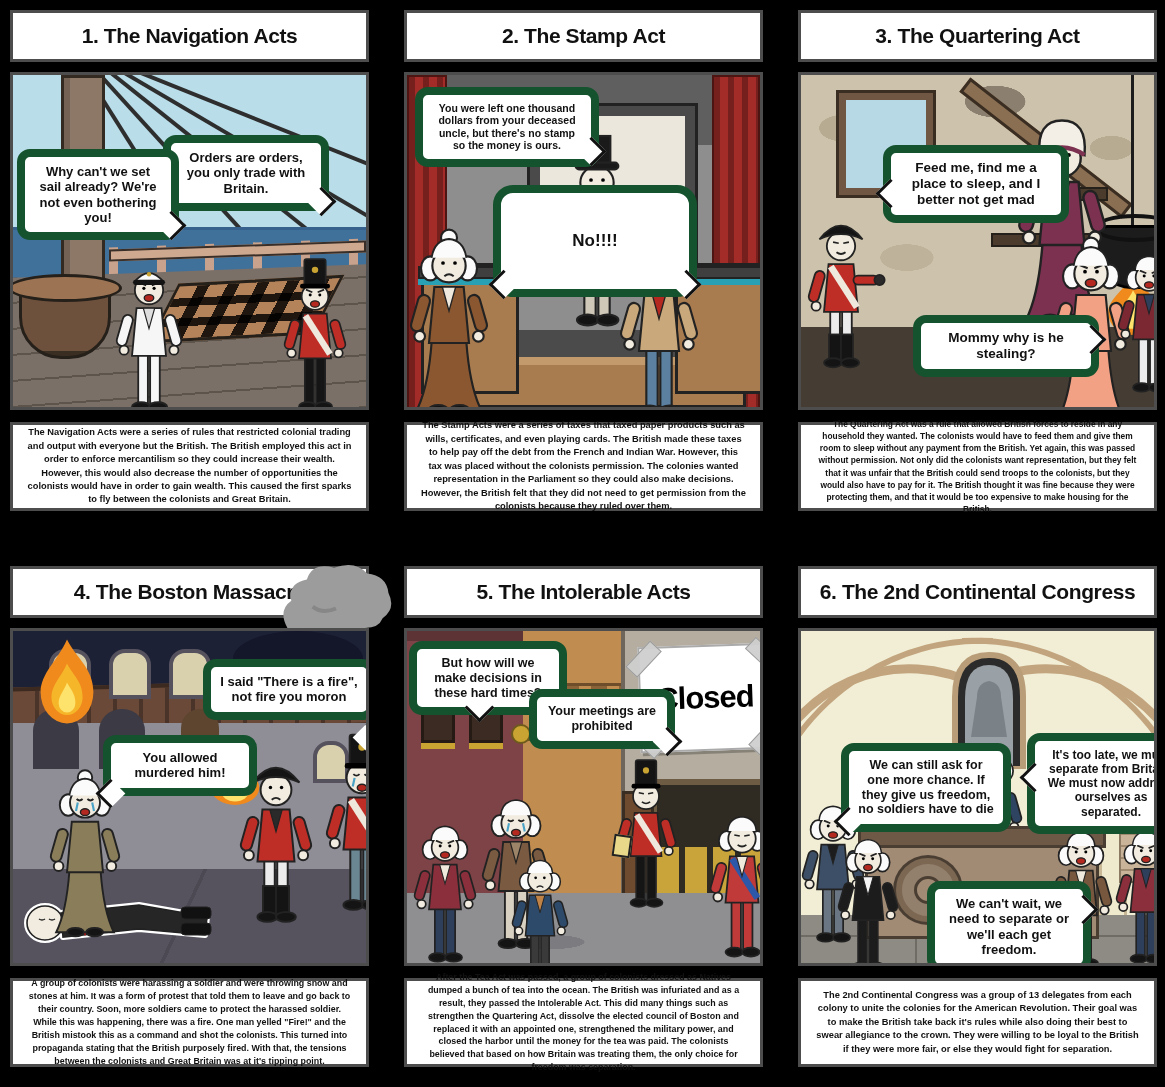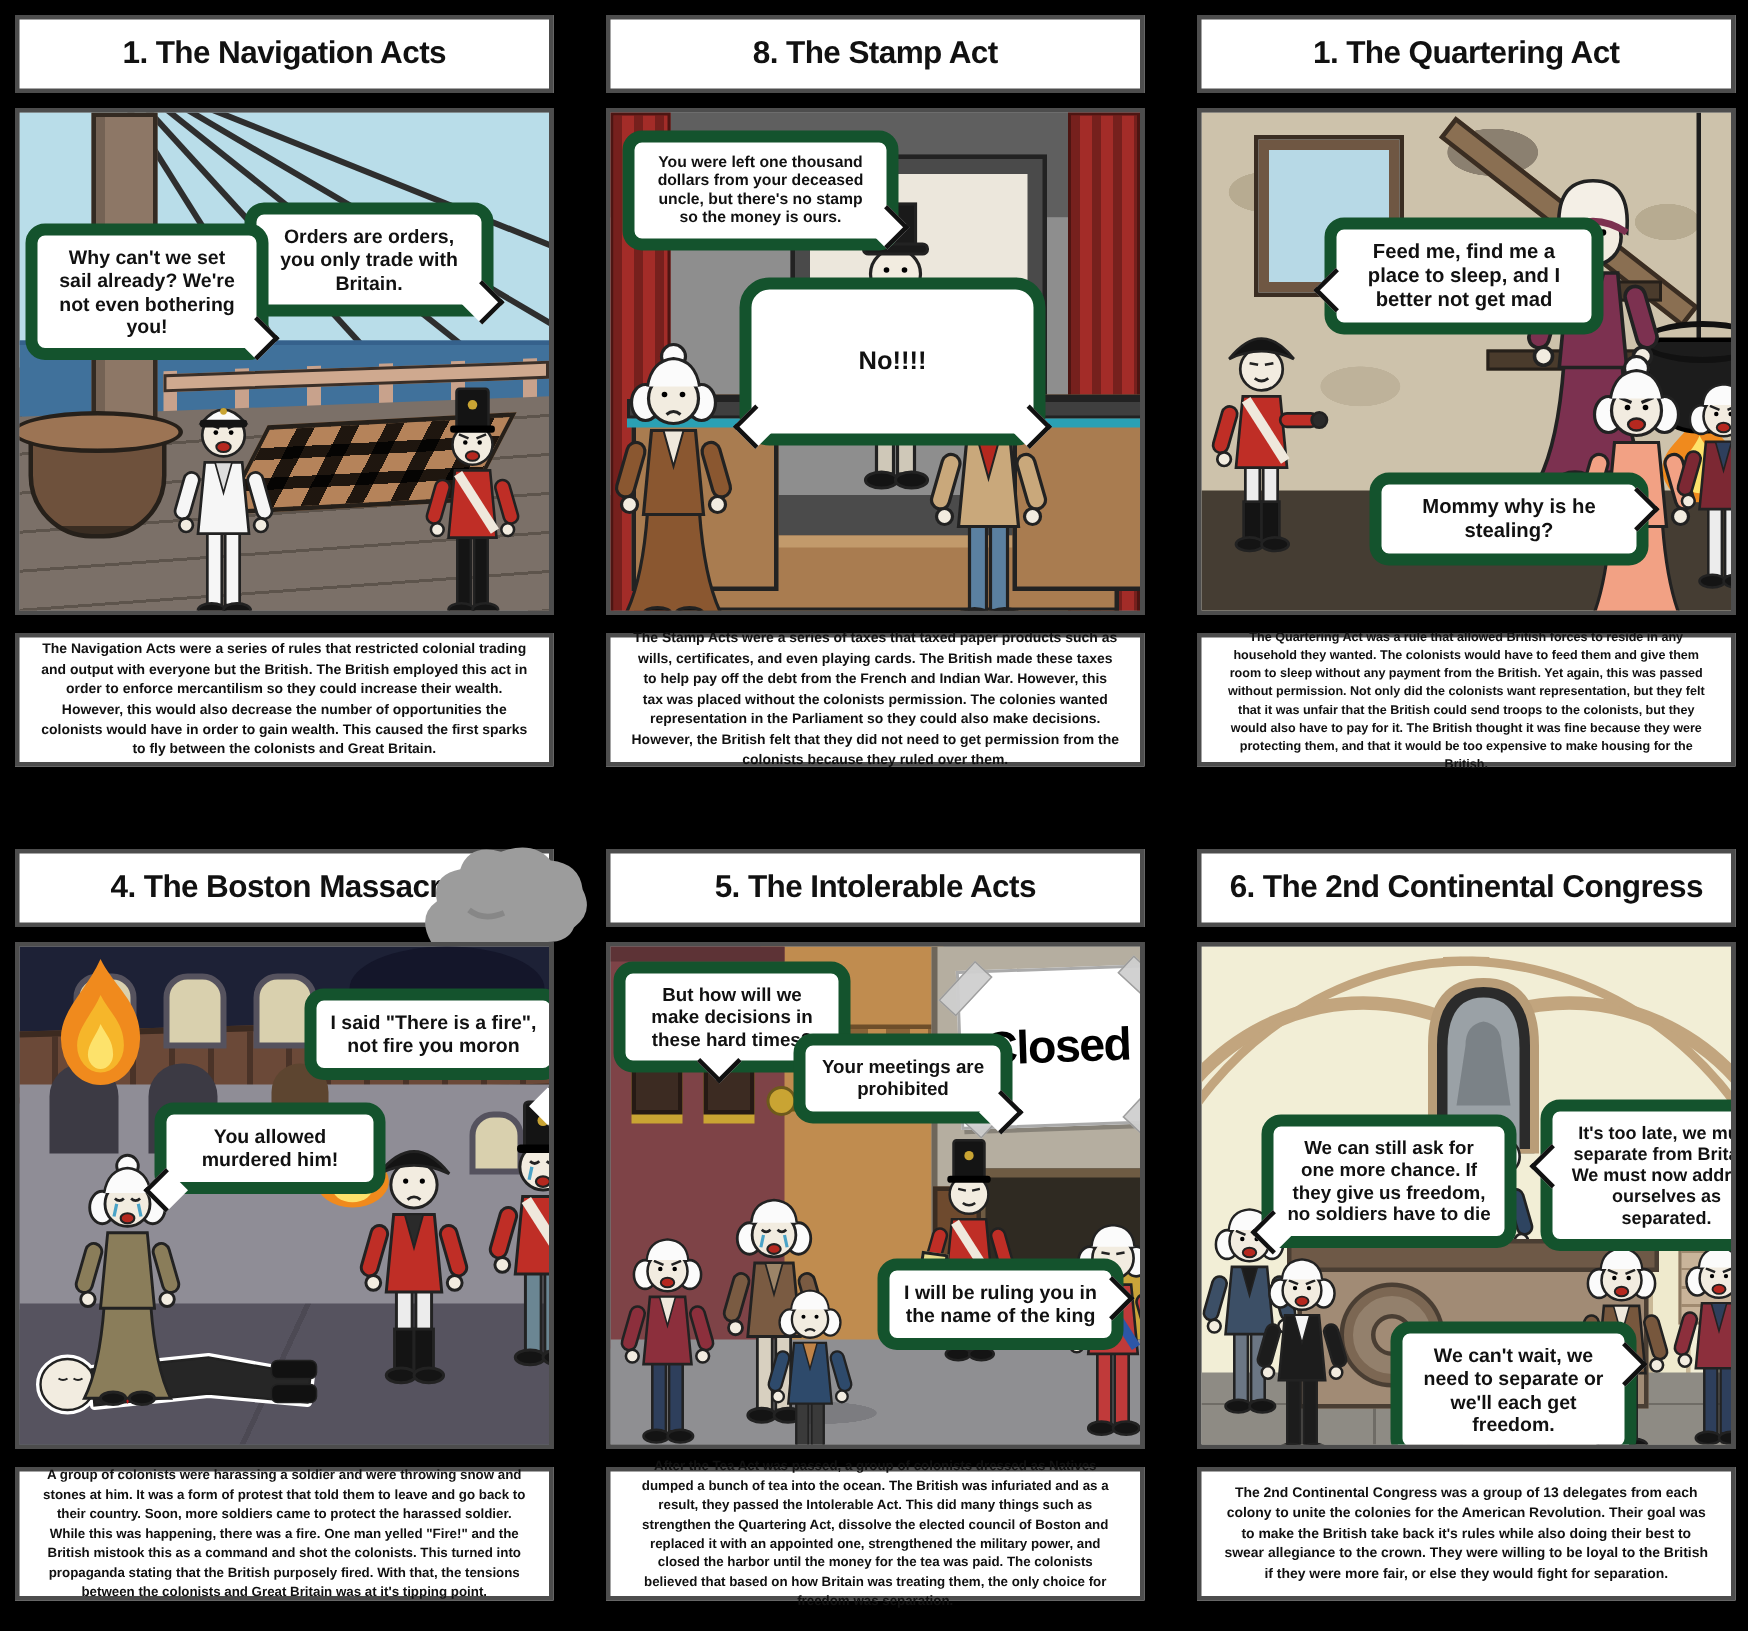--- a/index.html
+++ b/index.html
@@ -194,21 +194,21 @@
         <i class="tail t-right" style="--ty:58px"></i>
       </div>
     </div>
     <div class="desc-box">
       <div class="desc-text">The Navigation Acts were a series of rules that restricted colonial trading and output with everyone but the British. The British employed this act in order to enforce mercantilism so they could increase their wealth. However, this would also decrease the number of opportunities the colonists would have in order to gain wealth. This caused the first sparks to fly between the colonists and Great Britain.</div>
     </div>
   </div>
 
   <div class="cell">
     <div class="title-bar">
-      <span class="title-text">8. The Stamp Act</span>
+      <span class="title-text">2. The Stamp Act</span>
     </div>
     <div class="scene">
       <div class="abs s2-wallhi"></div>
       <div class="abs s2-wall"></div>
       <div class="abs s2-floor"></div>
       <div class="abs s2-door"></div>
       <div class="person" style="left:150px;top:52px;width:80px;height:205px;z-index:7">
           <svg viewBox="0 0 60 150" width="100%" height="100%" preserveAspectRatio="xMidYMax meet">
             <rect x="20.5" y="92" width="8.5" height="46" fill="#cfc8b8" stroke="#222" stroke-width="1.6"></rect>
             <rect x="31" y="92" width="8.5" height="46" fill="#cfc8b8" stroke="#222" stroke-width="1.6"></rect>
@@ -285,21 +285,21 @@
         <i class="tail t-right" style="--ty:72px;top:auto;bottom:-6px;right:-8px;"></i>
       </div>
     </div>
     <div class="desc-box">
       <div class="desc-text">The Stamp Acts were a series of taxes that taxed paper products such as wills, certificates, and even playing cards. The British made these taxes to help pay off the debt from the French and Indian War. However, this tax was placed without the colonists permission. The colonies wanted representation in the Parliament so they could also make decisions. However, the British felt that they did not need to get permission from the colonists because they ruled over them.</div>
     </div>
   </div>
 
   <div class="cell">
     <div class="title-bar">
-      <span class="title-text">1. The Quartering Act</span>
+      <span class="title-text">3. The Quartering Act</span>
     </div>
     <div class="scene">
       <div class="abs s3-wall"></div>
       <div class="abs s3-beam"></div>
       <div class="abs s3-window"></div>
       <div class="abs s3-shelf" style="top:112px;"></div>
       <div class="abs s3-shelf" style="top:158px;left:190px;width:115px;"></div>
       <div class="abs s3-floor"></div>
       <div class="abs s3-chain"></div>
       <svg class="abs" style="left:292px;top:198px;width:80px;height:62px" viewBox="0 0 60 50">
@@ -654,24 +654,20 @@
           </svg>
         </div>
       <div class="bubble" style="left:2px;top:10px;width:124px;font-size:12.5px;">
         <span class="bt">But how will we make decisions in these hard times?</span>
         <i class="tail t-down" style="--tx:52px"></i>
       </div>
       <div class="bubble" style="left:122px;top:58px;width:112px;font-size:12.5px;">
         <span class="bt">Your meetings are prohibited</span>
         <i class="tail t-right" style="--ty:34px"></i>
       </div>
-      <div class="bubble" style="left:178px;top:208px;width:130px;font-size:13px;">
-        <span class="bt">I will be ruling you in the name of the king</span>
-        <i class="tail t-right" style="--ty:8px"></i>
-      </div>
     </div>
     <div class="desc-box">
       <div class="desc-text" style="font-size:8.9px">After the Tea Act was passed, a group of colonists dressed as Natives dumped a bunch of tea into the ocean. The British was infuriated and as a result, they passed the Intolerable Act. This did many things such as strengthen the Quartering Act, dissolve the elected council of Boston and replaced it with an appointed one, strengthened the military power, and closed the harbor until the money for the tea was paid. The colonists believed that based on how Britain was treating them, the only choice for freedom was separation.</div>
     </div>
   </div>
 
   <div class="cell">
     <div class="title-bar">
       <span class="title-text">6. The 2nd Continental Congress</span>
     </div>

